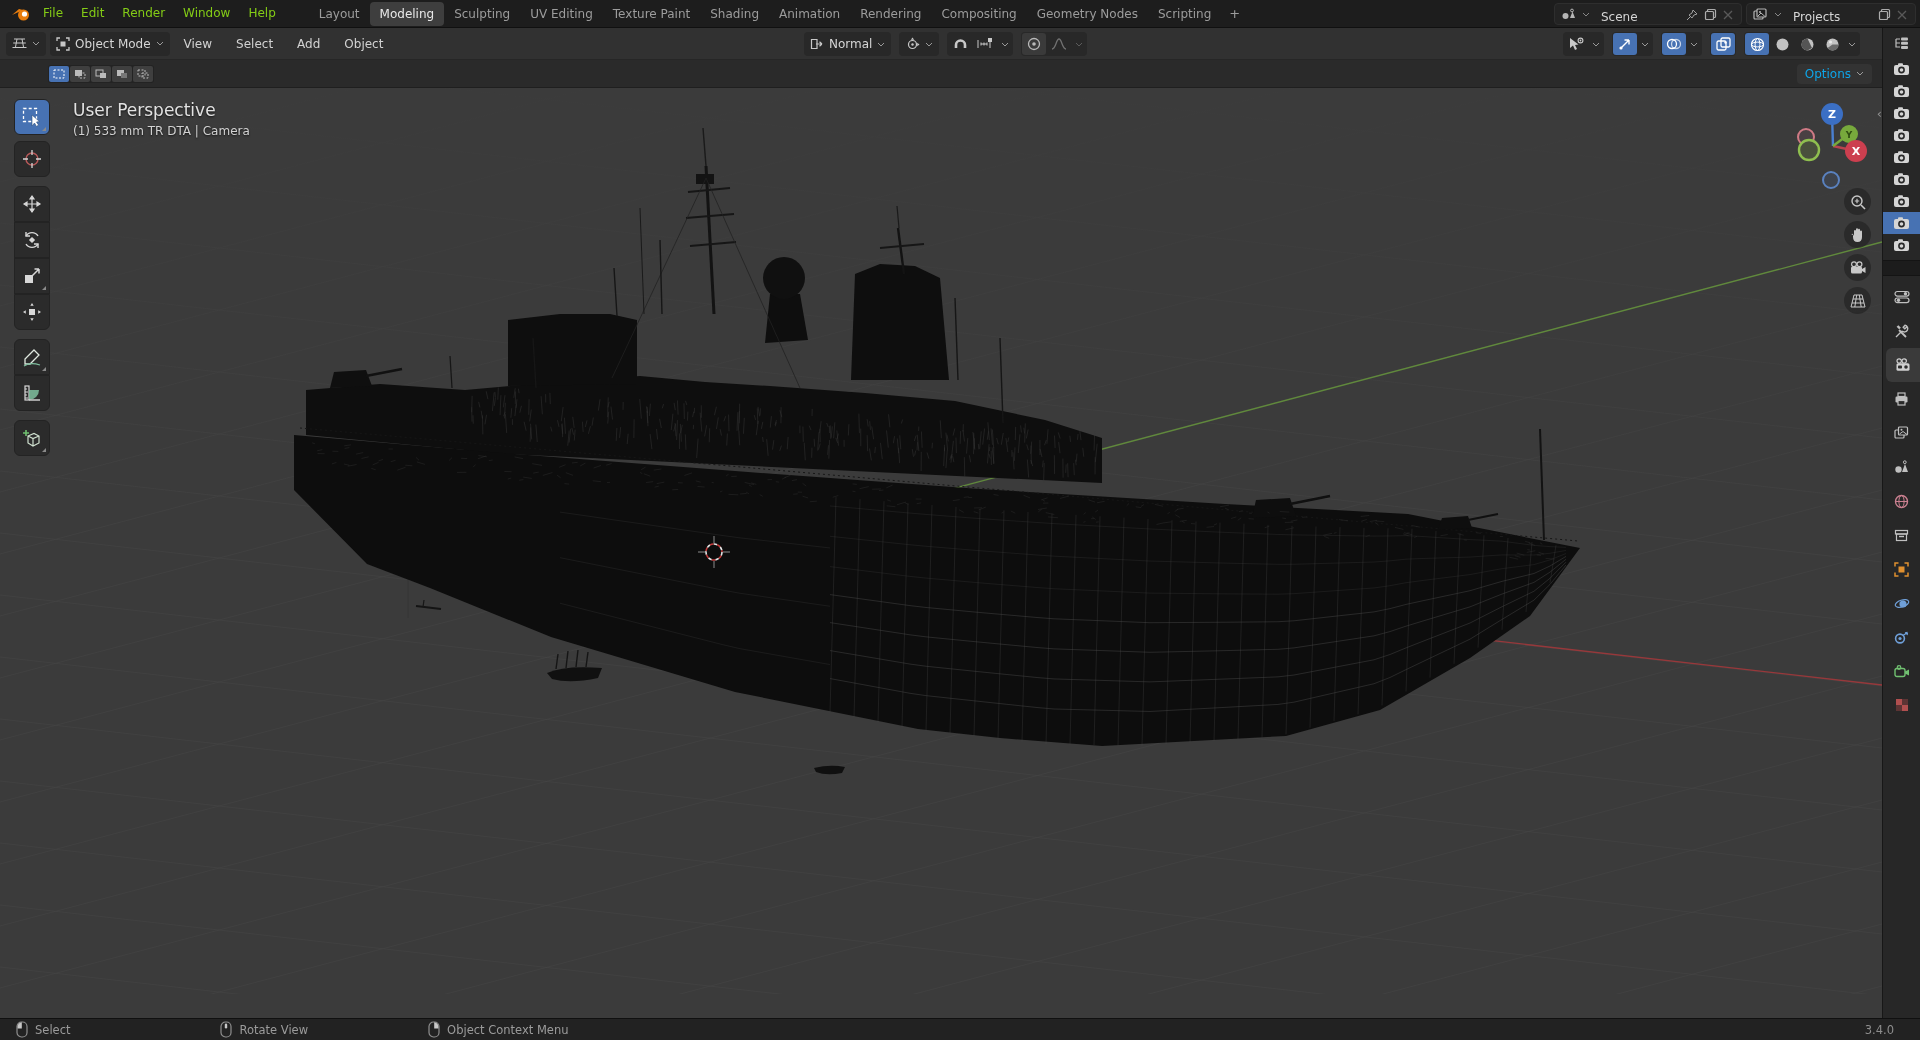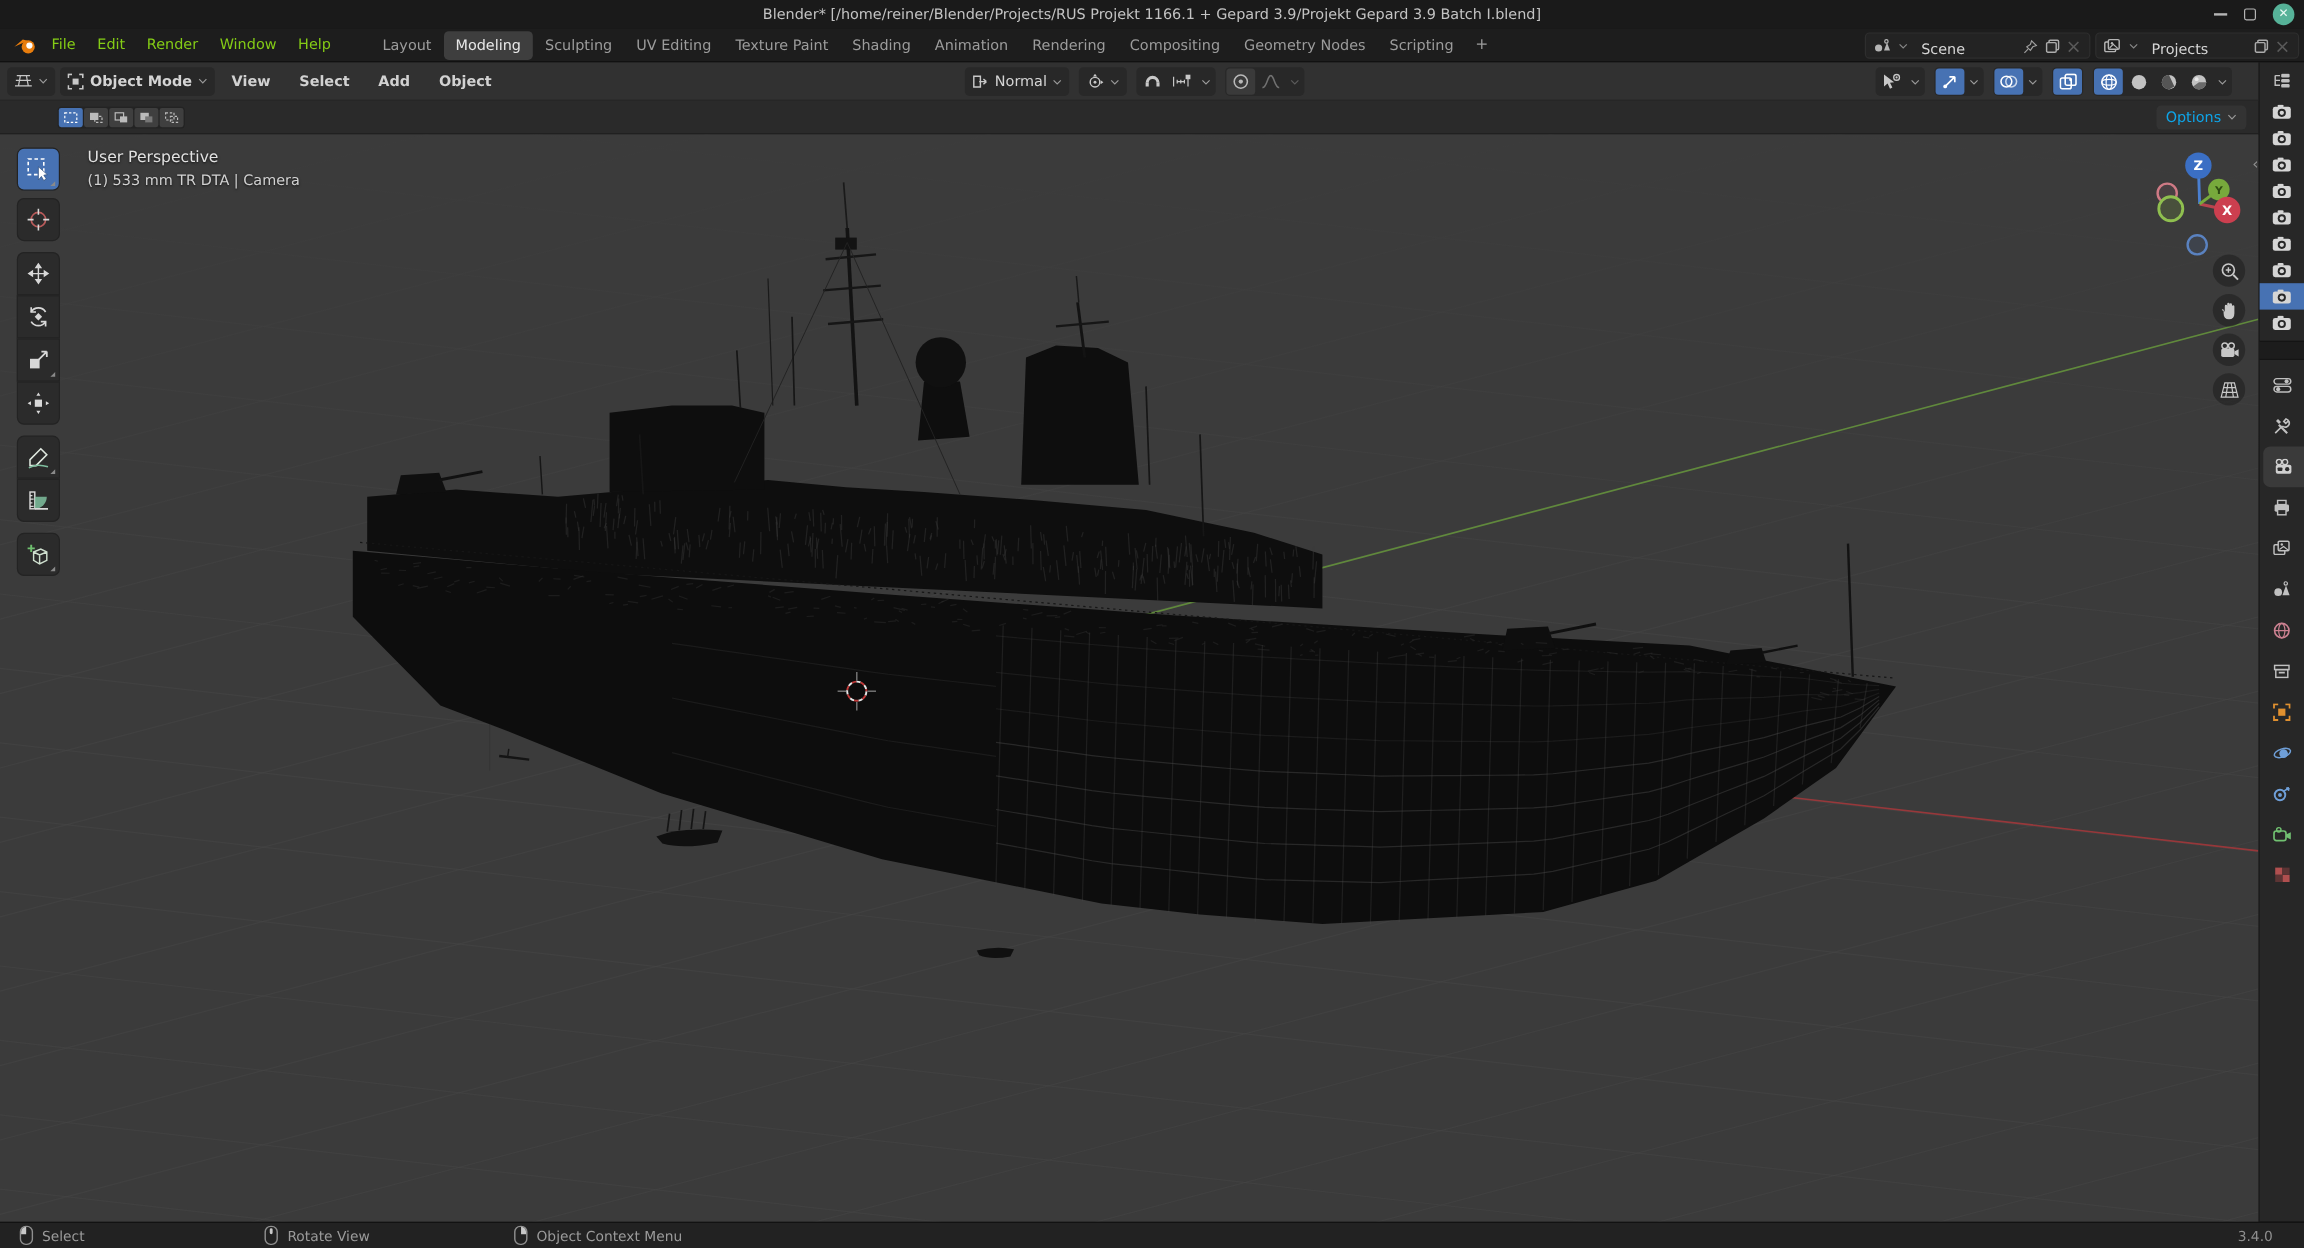--- a/index.html
+++ b/index.html
@@ -27,21 +27,21 @@
   .idwidget { height:22px; background:#232323; border:1px solid #2e2e2e; border-radius:4px; display:flex; align-items:flex-end; margin-right:4px; padding:0 4px; }
   .idwidget .val { color:#d5d5d5; font-size:12px; padding:0 6px; min-width:88px; }
   .mini-btn { width:18px; height:18px; display:flex; align-items:center; justify-content:center; opacity:.85; }
   .mini-btn.dim { opacity:.4; }
 
   
   .editors { flex:1; display:flex; min-height:0; }
   .vp-editor { width:1882px; display:flex; flex-direction:column; }
 
   .vheader { height:32px; background:#313131; display:flex; align-items:center; position:relative; border-bottom:1px solid #262626; flex:0 0 auto; }
-  .vh-left { display:flex; align-items:center; margin-left:6px; gap:4px;font-weight:bold; }
+  .vh-left { display:flex; align-items:center; margin-left:6px; gap:4px; }
   .ddw { height:24px; background:#282828; border-radius:4px; display:flex; align-items:center; padding:0 6px; gap:5px; }
   .ddw .lbl { color:#d5d5d5; font-size:12px; }
   .chev { display:block; }
   .vh-menu { color:#d2d2d2; font-size:12px; padding:0 10px; }
   .vh-center { position:absolute; left:804px; top:0; height:32px; display:flex; align-items:center; gap:8px;justify-content:center; }
   .vh-right { position:absolute; right:22px; top:0; height:32px; display:flex; align-items:center; gap:8px; }
   .chipgrp { background:#282828; border-radius:4px; display:flex; align-items:center; padding:1px; gap:1px; height:24px; }
   .chip { width:24px; height:22px; border-radius:3px; display:flex; align-items:center; justify-content:center; }
   .chip.on { background:#4772b3; }
   .chip.pad { width:14px; }
@@ -50,21 +50,21 @@
   .selmodes { display:flex; margin-left:48px; background:#232323; border-radius:3px; padding:1px; gap:1px; }
   .smode { width:20px; height:16px; border-radius:2px; background:#3f3f3f; display:flex; align-items:center; justify-content:center; }
   .smode.on { background:#4772b3; }
   .options-btn { position:absolute; right:10px; display:flex; align-items:center; gap:5px; padding:3px 8px; border-radius:4px; background:#333333; }
   .options-btn .lbl { color:#0ea5e9; font-size:12px; }
 
   
   .canvas { position:relative; flex:1; background:#3b3b3b; overflow:hidden; }
   .canvas > svg.scene { position:absolute; inset:0; }
   .overlay-text { position:absolute; left:73px; top:12px; pointer-events:none; }
-  .overlay-text .l1 { color:#e2e2e2; font-size:13px; text-shadow:0 1px 2px rgba(0,0,0,.7); }
+  .overlay-text .l1 { color:#e2e2e2; font-size:17px; text-shadow:0 1px 2px rgba(0,0,0,.7); }
   .overlay-text .l2 { color:#d2d2d2; font-size:12px; margin-top:4px; text-shadow:0 1px 2px rgba(0,0,0,.7); }
 
   .vtoolbar { position:absolute; left:14px; top:11px; width:36px; display:flex; flex-direction:column; }
   .tbtn { width:36px; height:36px; background:#2b2b2b; border:1px solid #232323; display:flex; align-items:center; justify-content:center; position:relative; }
   .tbtn.first { border-radius:6px 6px 0 0; }
   .tbtn.last { border-radius:0 0 6px 6px; }
   .tbtn.solo { border-radius:6px; }
   .tbtn.active { background:#4772b3; }
   .tbtn .subtri { position:absolute; right:3px; bottom:3px; width:0; height:0; border-left:4px solid transparent; border-bottom:4px solid #8a8a8a; }
   .tb-gap { height:9px; }
@@ -89,28 +89,20 @@
   .statusbar { height:22px; background:#222222; border-top:1px solid #101010; display:flex; align-items:center; flex:0 0 auto; }
   .sb-item { display:flex; align-items:center; gap:7px; }
   .sb-item .lbl { color:#9b9b9b; font-size:11.5px; }
   .sb-version { margin-left:auto; margin-right:26px; color:#8d8d8d; font-size:11.5px; }
 </style>
 </head>
 <body>
 
 <div class="app">
 
-  <div class="titlebar">
-    <div class="title">Blender* [/home/reiner/Blender/Projects/RUS Projekt 1166.1 + Gepard 3.9/Projekt Gepard 3.9 Batch I.blend]</div>
-    <div class="winbtns">
-      <div class="wb-min"></div>
-      <div class="wb-max"></div>
-      <div class="wb-close">✕</div>
-    </div>
-  </div>
 
   <div class="topbar">
     <div class="logo">
       <svg width="20" height="16" viewBox="0 0 20 16">
         <path d="M1 9 L8 3 L12 4 Z" fill="#e87d0d"></path>
         <circle cx="12.5" cy="9" r="5.5" fill="#e87d0d"></circle>
         <circle cx="13.5" cy="8" r="2.6" fill="#fff"></circle>
         <circle cx="12.5" cy="9" r="5.5" fill="none" stroke="#2b6ca8" stroke-width="1" opacity="0"></circle>
       </svg>
     </div>

